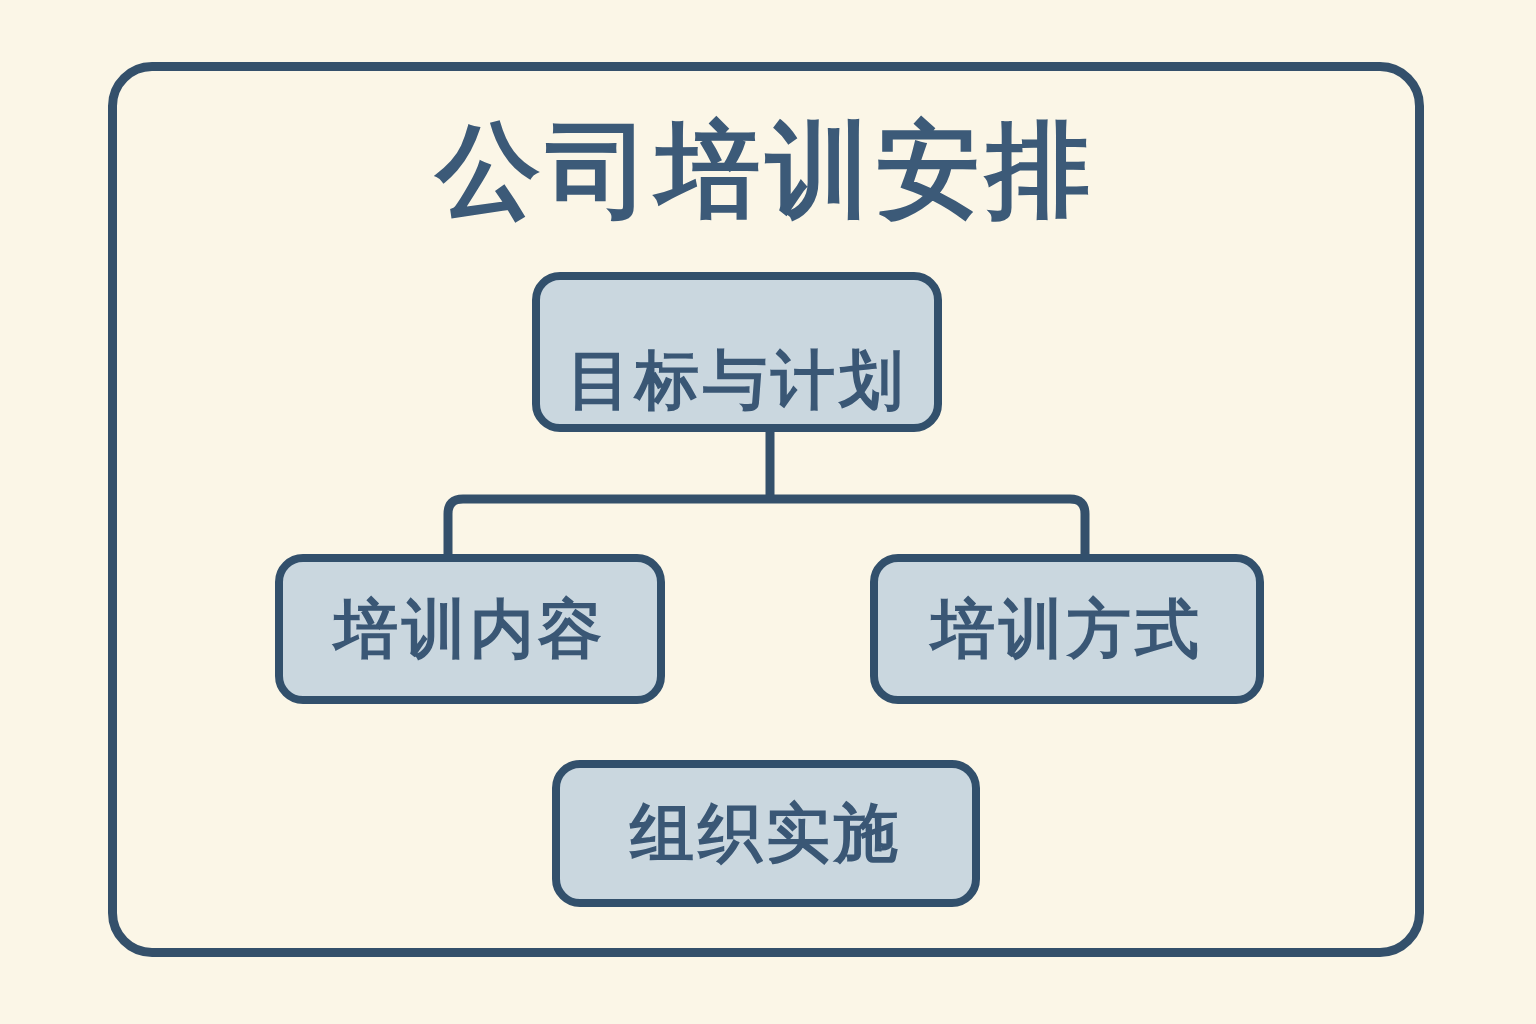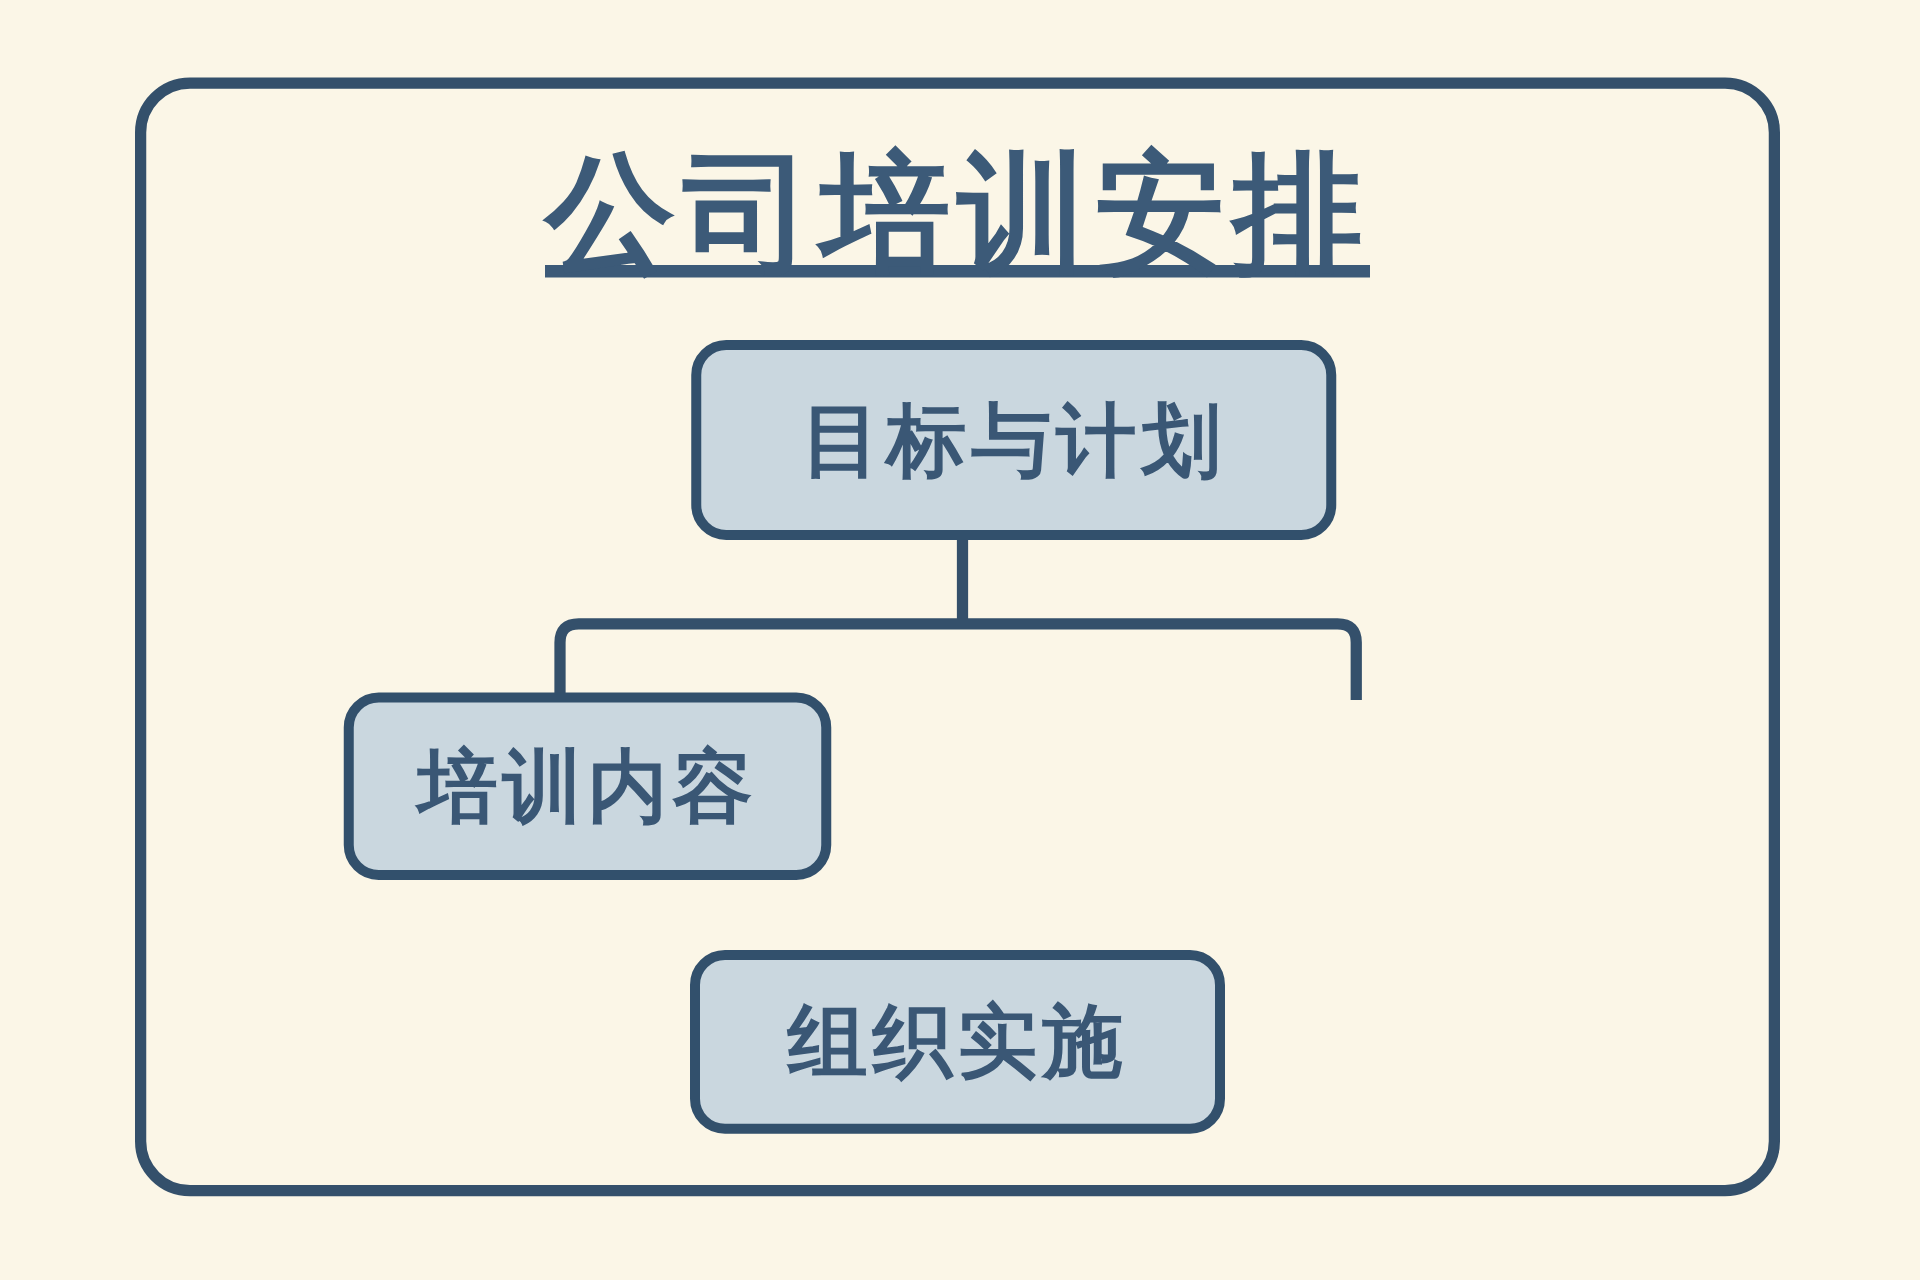--- a/index.html
+++ b/index.html
@@ -31,21 +31,20 @@
   }
   .title {
     position: absolute;
     left: 108px; top: 102px;
     width: 1316px;
     text-align: center;
     font-size: 104px;
     font-weight: 800;
     letter-spacing: 6px;
     color: var(--title-text);
-    text-decoration: underline;
   }
   .connectors {
     position: absolute;
     left: 0; top: 0;
     width: 1536px; height: 1024px;
     color: var(--line);
     pointer-events: none;
   }
   .node {
     position: absolute;
@@ -53,21 +52,21 @@
     align-items: center;
     justify-content: center;
     background: var(--node-fill);
     border: 8px solid var(--node-border);
     border-radius: 28px;
     color: var(--node-text);
     font-size: 64px;
     font-weight: 800;
     letter-spacing: 4px;
   }
-  .node-root    { left: 553px; top: 272px; width: 516px; height: 160px; }
+  .node-root    { left: 532px; top: 272px; width: 410px; height: 160px; align-items: flex-end; }
   .node-left    { left: 275px; top: 554px; width: 390px; height: 150px; }
   .node-right   { left: 870px; top: 554px; width: 394px; height: 150px; }
   .node-bottom  { left: 552px; top: 760px; width: 428px; height: 147px; text-align: right; }
 </style>
 </head>
 <body>
 
 <div class="canvas">
 
   <div class="frame"></div>
@@ -80,18 +79,21 @@
   </svg>
 
   <div class="node node-root">
     <span>目标与计划</span>
   </div>
 
   <div class="node node-left">
     <span>培训内容</span>
   </div>
 
+  <div class="node node-right">
+    <span>培训方式</span>
+  </div>
 
   <div class="node node-bottom">
     <span>组织实施</span>
   </div>
 
 </div>
 
 </body></html>

